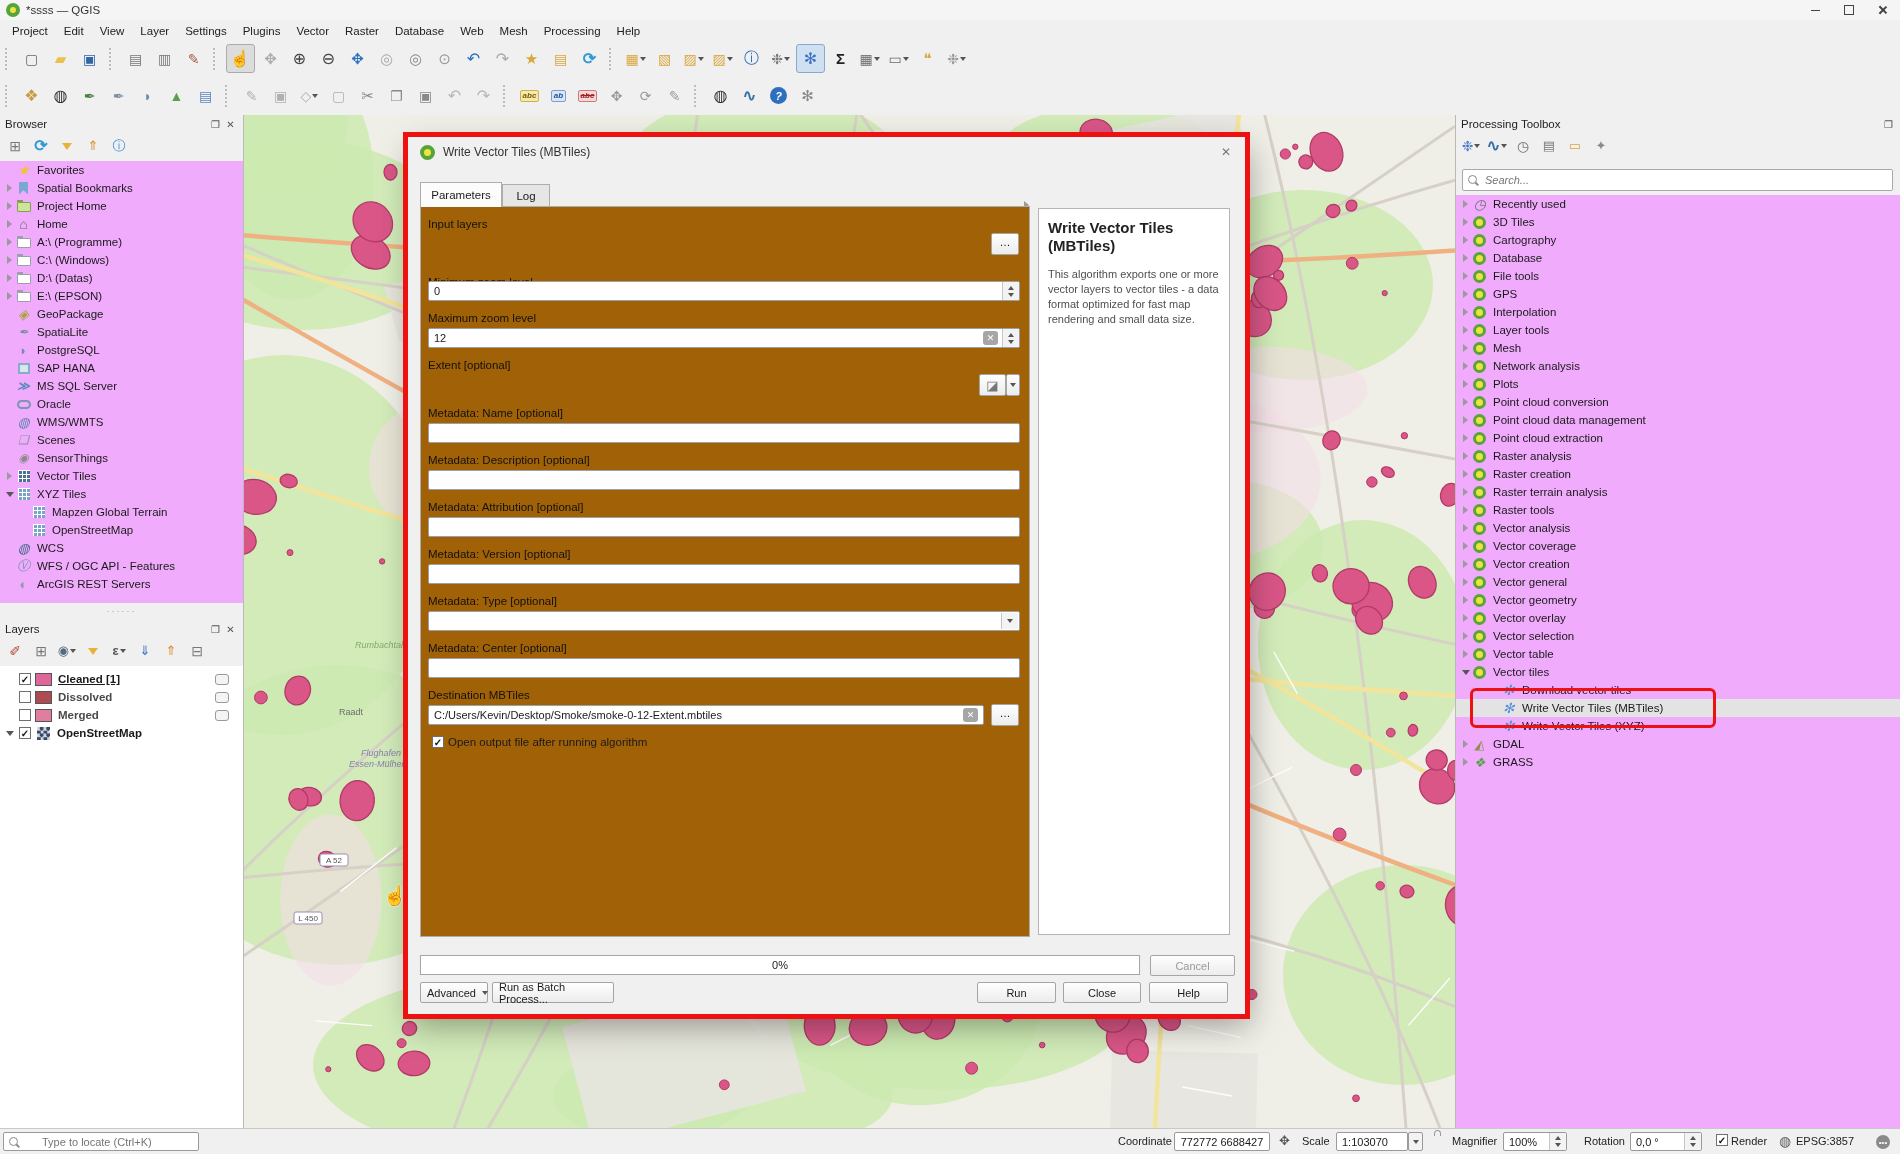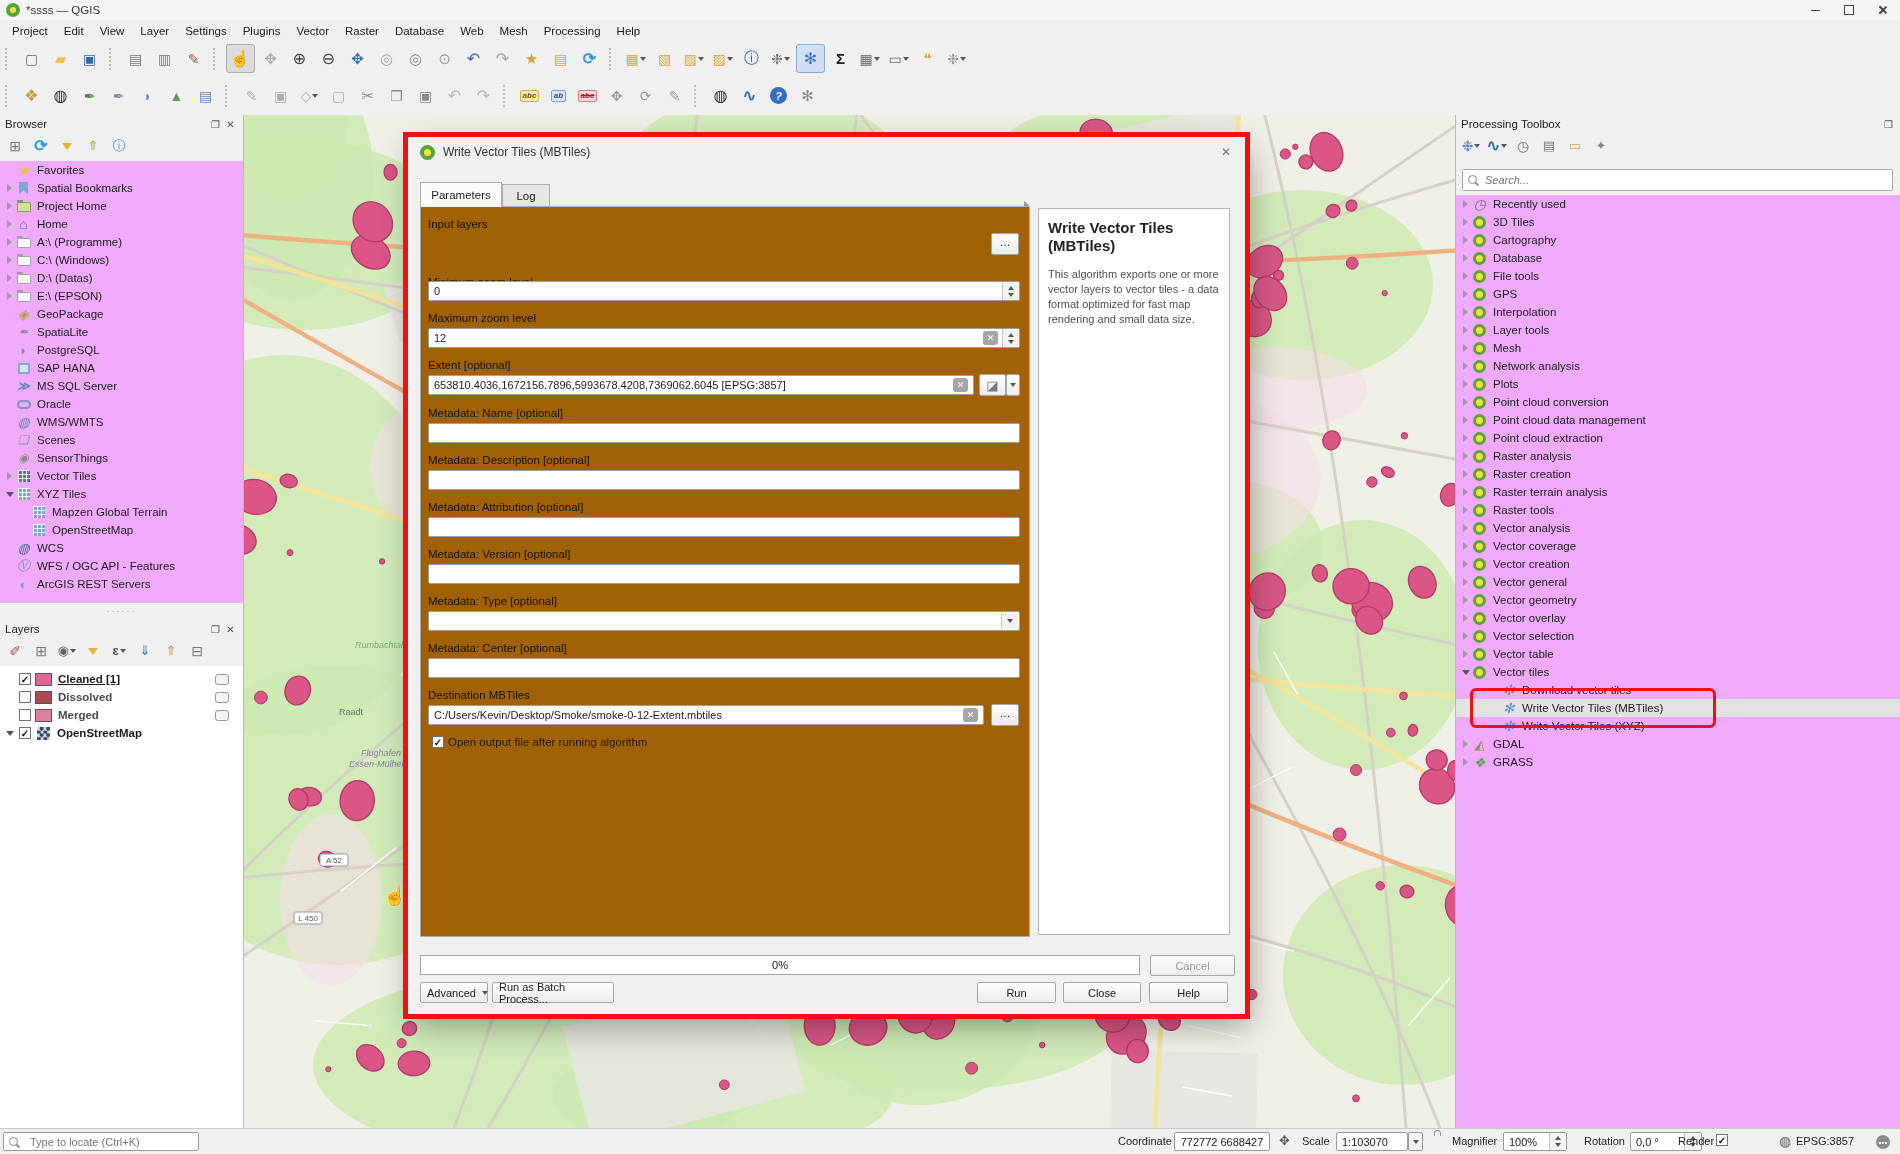--- a/index.html
+++ b/index.html
@@ -195,21 +195,21 @@
   .pbar{position:absolute;left:12px;top:818px;width:720px;height:20px;border:1px solid #a5a5a5;background:#fff;display:flex;align-items:center;justify-content:center;font-size:11px;box-sizing:border-box}
   .btn{position:absolute;height:21px;background:linear-gradient(#fefefe,#ececec);border:1px solid #a5a5a5;border-radius:2px;display:flex;align-items:center;justify-content:center;font-size:11px;box-sizing:border-box;padding:0 6px}
   .btn.disabled{color:#9a9a9a}
   .dlg-check{position:absolute;left:7px;display:flex;align-items:center;font-size:11.5px}
   
   #red-box{position:absolute;left:1470px;top:688px;width:240px;height:34px;border:3px solid #ee1111;border-radius:6px;z-index:30}
   
   #statusbar{position:absolute;left:0;top:1128px;right:0;height:26px;background:#f0f0f0;border-top:1px solid #c9c9c9;z-index:5;font-size:11px}
   .sb-abs{position:absolute;top:6px;white-space:nowrap;color:#222}
   .sb-field{position:absolute;top:3px;height:19px;background:#fff;border:1px solid #9a9a9a;border-radius:2px;display:flex;align-items:center;padding:0 5px;box-sizing:border-box}
-  .sb-input{position:absolute;left:3px;top:3px;width:196px;height:19px;background:#fff;border:1px solid #9a9a9a;border-radius:2px;display:flex;align-items:center;gap:8px;padding:0 4px;box-sizing:border-box}
+  .sb-input{position:absolute;left:3px;top:3px;width:196px;height:19px;background:#fff;border:1px solid #9a9a9a;border-radius:2px;display:flex;align-items:center;gap:20px;padding:0 4px;box-sizing:border-box}
   .sb-input input{border:none;outline:none;width:100%;font-size:11px;color:#777;font-family:inherit}
   .lock{position:relative;width:11px;height:8px;background:#9a9a9a;border-radius:1px;margin-top:5px}
   .lock::before{content:"";position:absolute;left:2px;top:-5px;width:5px;height:5px;border:1.6px solid #9a9a9a;border-bottom:none;border-radius:4px 4px 0 0}
   .globe::before{content:"◍";color:#555;font-size:14px}
   .msg-dot{position:absolute;top:6px;width:14px;height:14px;border-radius:50%;background:#8a8a8a;color:#fff;display:flex;align-items:center;justify-content:center;font-size:8px}
   .msg-dot::before{content:"•••"}
 </style>
 </head>
 <body>
 
@@ -930,24 +930,20 @@
       <div class="tfield" style="top:121px;width:592px">
           <span class="val">12</span>
           <span class="clr" style="margin-right:16px"></span>
           <span class="spin">
             <i class="sp-u"></i>
             <i class="sp-d"></i>
           </span>
         </div>
 
       <div class="flabel" style="top:152px">Extent [optional]</div>
-      <div class="tfield" style="top:168px;width:546px">
-          <span class="val">653810.4036,1672156.7896,5993678.4208,7369062.6045 [EPSG:3857]</span>
-          <span class="clr"></span>
-        </div>
       <div class="mini-btn map-ext" style="top:167px;left:558px;width:27px"></div>
       <div class="mini-btn" style="top:167px;left:585px;width:14px">
           <i class="dd" style="margin:0"></i>
         </div>
 
       <div class="flabel" style="top:200px">Metadata: Name [optional]</div>
       <div class="tfield" style="top:216px;width:592px"></div>
 
       <div class="flabel" style="top:247px">Metadata: Description [optional]</div>
       <div class="tfield" style="top:263px;width:592px"></div>
@@ -1348,19 +1344,19 @@
       </div>
     <span class="sb-abs" style="left:1584px">Rotation</span>
     <div class="sb-field" style="left:1630px;width:72px">
         <span>0,0 °</span>
         <span class="spin" style="position:absolute">
           <i class="sp-u"></i>
           <i class="sp-d"></i>
         </span>
       </div>
     <span class="cb on sb-abs" style="left:1712px;top:5px"></span>
-    <span class="sb-abs" style="left:1678px">Render</span>
+    <span class="sb-abs" style="left:1731px">Render</span>
     <span class="globe sb-abs" style="left:1779px;top:4px"></span>
     <span class="sb-abs" style="left:1796px">EPSG:3857</span>
     <span class="msg-dot" style="left:1876px"></span>
   </div>
 
 </div>
 
 </body></html>

